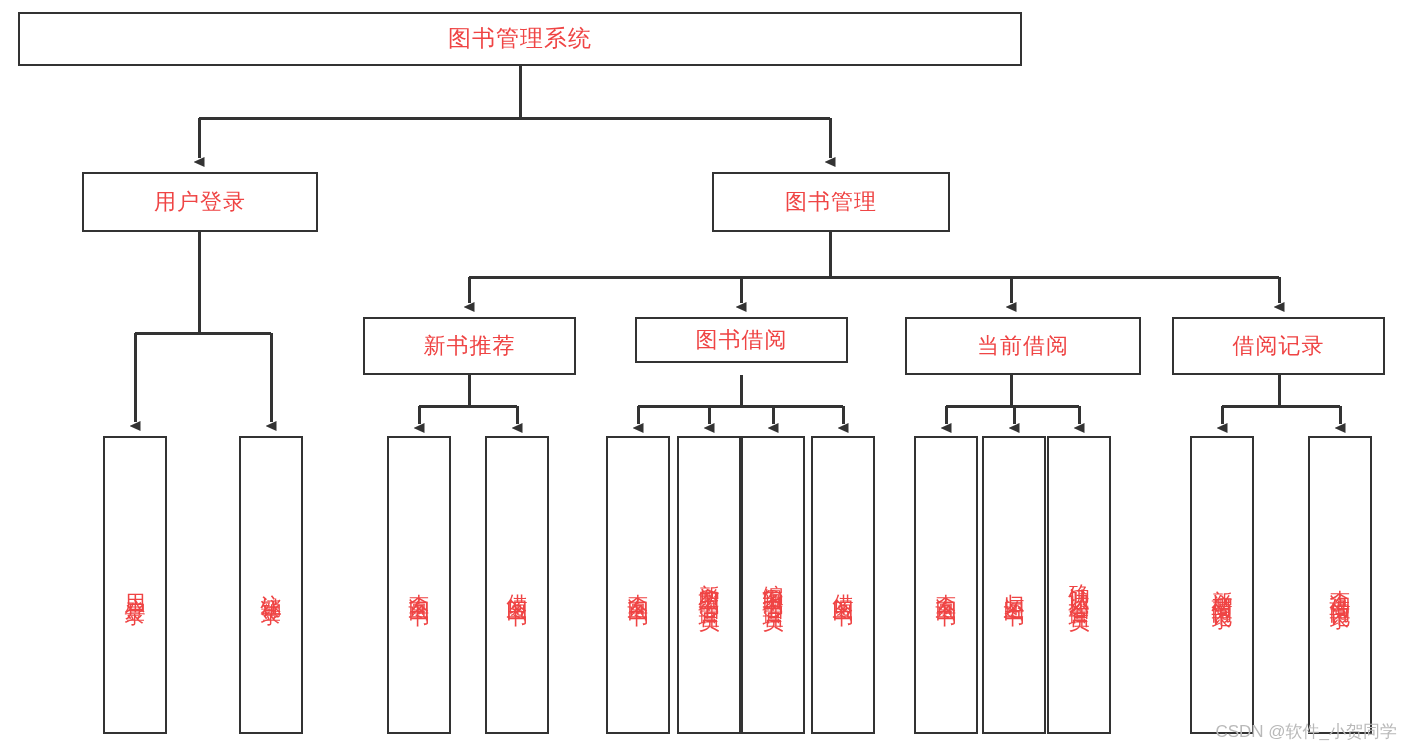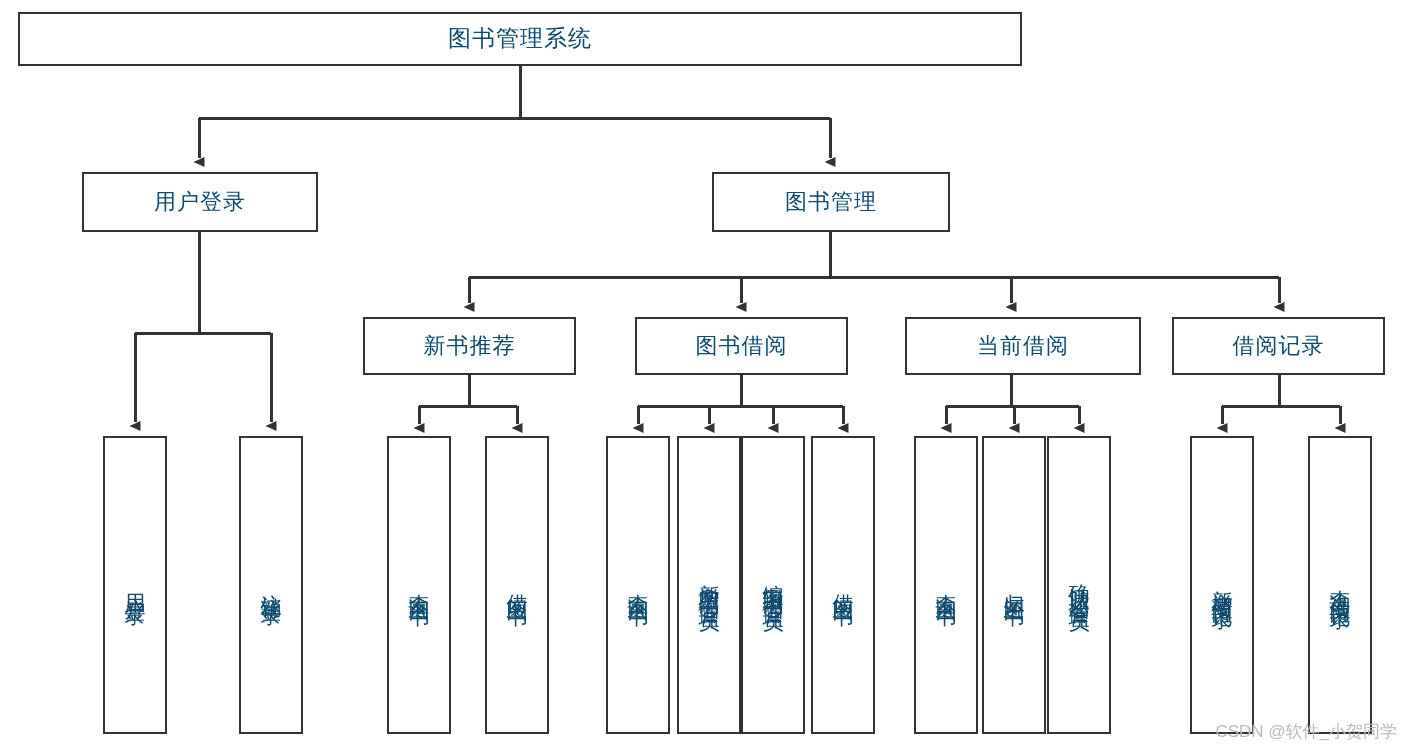--- a/index.html
+++ b/index.html
@@ -25,21 +25,21 @@
     pointer-events: none;
   }
   .node {
     position: absolute;
     box-sizing: border-box;
     border: 2px solid #333333;
     background: #ffffff;
     display: flex;
     align-items: center;
     justify-content: center;
-    color: #0c4a6e;
+    color: #ef4444;
     z-index: 2;
   }
   .node.horiz {
     font-size: 22px;
     letter-spacing: 1px;
     line-height: 1.2;
   }
   .node.vert {
     writing-mode: vertical-rl;
     text-orientation: upright;
@@ -120,21 +120,21 @@
       <path d="M1340,406 L1340,424" marker-end="url(#arrow)"></path>
     </g>
   </svg>
 
   <div class="node horiz root" style="left:18px; top:12px; width:1004px; height:54px;">图书管理系统</div>
 
   <div class="node horiz" style="left:82px; top:172px; width:236px; height:60px;">用户登录</div>
   <div class="node horiz" style="left:363px; top:317px; width:213px; height:58px;">新书推荐</div>
 
   <div class="node horiz" style="left:712px; top:172px; width:238px; height:60px;">图书管理</div>
-  <div class="node horiz" style="left:635px; top:317px; width:213px; height:58px;">图书借阅</div>
+  <div class="node horiz" style="left:635px; top:317px; width:213px; height:46px;">图书借阅</div>
   <div class="node horiz" style="left:905px; top:317px; width:236px; height:58px;">当前借阅</div>
   <div class="node horiz" style="left:1172px; top:317px; width:213px; height:58px;text-align:center;">借阅记录</div>
 
   <div class="node vert" style="left:103px; top:436px; width:64px; height:298px;">用户登录</div>
   <div class="node vert" style="left:239px; top:436px; width:64px; height:298px;">注销登录</div>
 
   <div class="node vert" style="left:387px; top:436px; width:64px; height:298px;">查询图书</div>
   <div class="node vert" style="left:485px; top:436px; width:64px; height:298px;">借阅图书</div>
 
   <div class="node vert" style="left:606px; top:436px; width:64px; height:298px;">查询图书</div>

